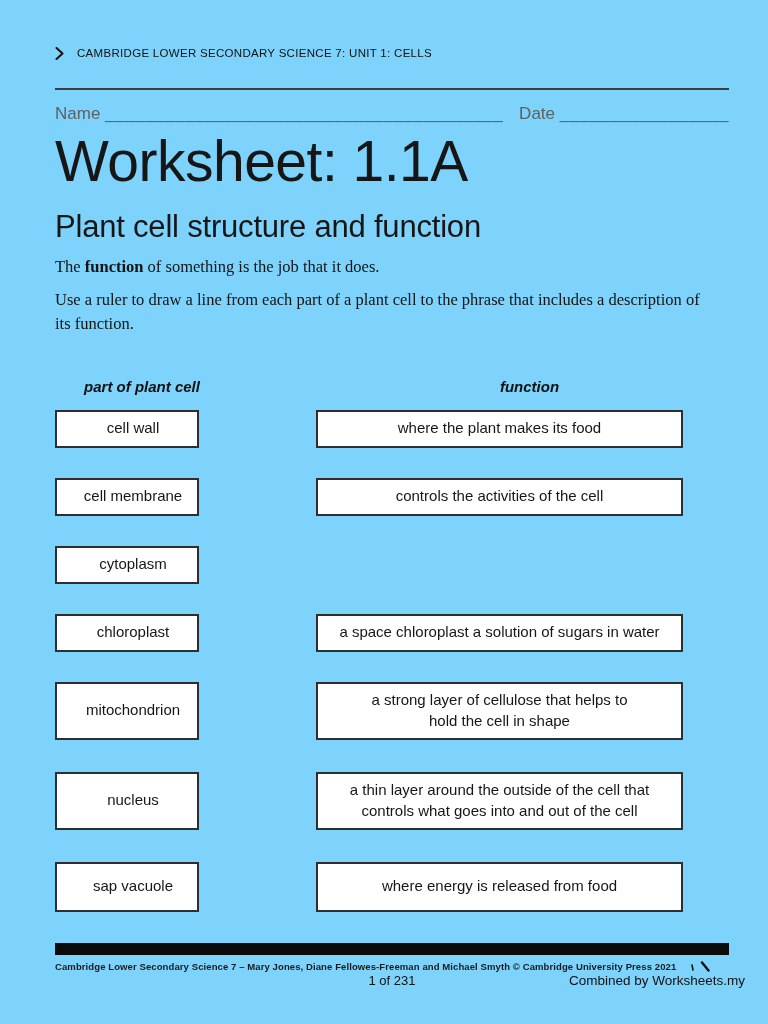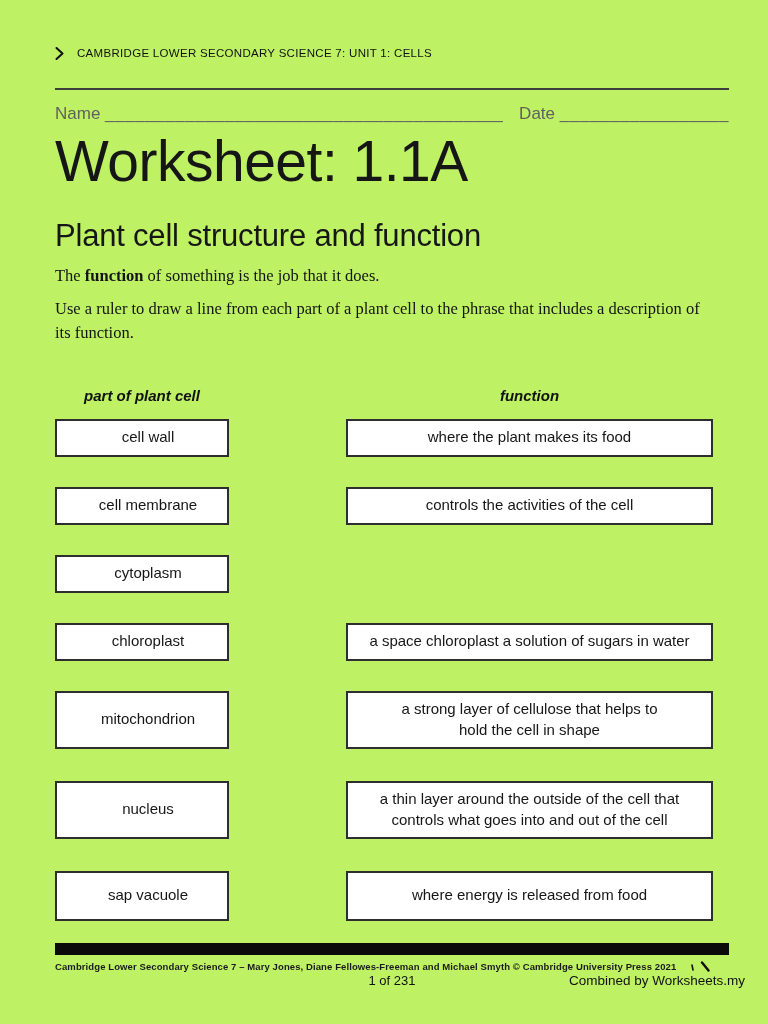--- a/index.html
+++ b/index.html
@@ -1,19 +1,19 @@
 <!DOCTYPE html>
 <html><head>
 <meta charset="utf-8">
 <style>
   * { margin: 0; padding: 0; box-sizing: border-box; }
   html, body { background: #e8e8e8; }
   .page {
     width: 768px; height: 1024px;
-    background: #bef264;
+    background: #7dd3fc;
     margin: 0 auto;
     position: relative;
     font-family: "Liberation Sans", sans-serif;
     color: #1c1c1c;
     overflow: hidden;
   }
   .content { padding: 46px 39px 0 55px; }
 
   
   .doc-header { display: flex; align-items: center; gap: 13px; height: 14px; }
@@ -35,21 +35,21 @@
   .nd-group { white-space: nowrap; }
   .nd-line { letter-spacing: 0.5px; }
 
   
   .page-title {
     font-size: 57px; font-weight: 500; line-height: 1.12;
     color: #161616; margin-top: 6px; letter-spacing: -0.5px;
   }
   .section-heading {
     font-size: 31px; font-weight: 500; color: #161616;
-    margin-top: 24px; letter-spacing: -0.2px;
+    margin-top: 15px; letter-spacing: -0.2px;
   }
 
   
   .body-text {
     font-family: "Liberation Serif", serif;
     font-size: 16.5px; line-height: 1.45; color: #141414;
   }
   .para-intro { margin-top: 10px; }
   .para-instructions { margin-top: 9px; max-width: 648px; }
   .bold-term { font-weight: 700; }
@@ -67,21 +67,21 @@
   .match-row.tall .cell-box { height: 58px; }
   .match-row.med  .cell-box { height: 50px; }
   .match-row.tall, .match-row.med { margin-bottom: 32px; }
   .cell-box {
     border: 2px solid #2e2e2e; background: #fff;
     height: 38px;
     display: flex; align-items: center; justify-content: center;
     text-align: center; font-size: 15px; color: #161616;
     line-height: 1.38;
   }
-  .left-box  { width: 174px; padding-left: 12px; }
+  .left-box  { width: 144px; padding-left: 12px; }
   .right-box { width: 367px; margin-left: 117px; padding: 0 6px; }
   .right-box .wrap-narrow { max-width: 272px; display: inline-block; }
 
   
   .footer { position: absolute; left: 55px; top: 943px; width: 674px; }
   .footer-bar { width: 674px; height: 12px; background: #0a0a0a; }
   .footer-credit {
     margin-top: 6px; font-size: 9.5px; font-weight: 600; color: #1a1a1a;
     white-space: nowrap; letter-spacing: 0.1px;
   }

